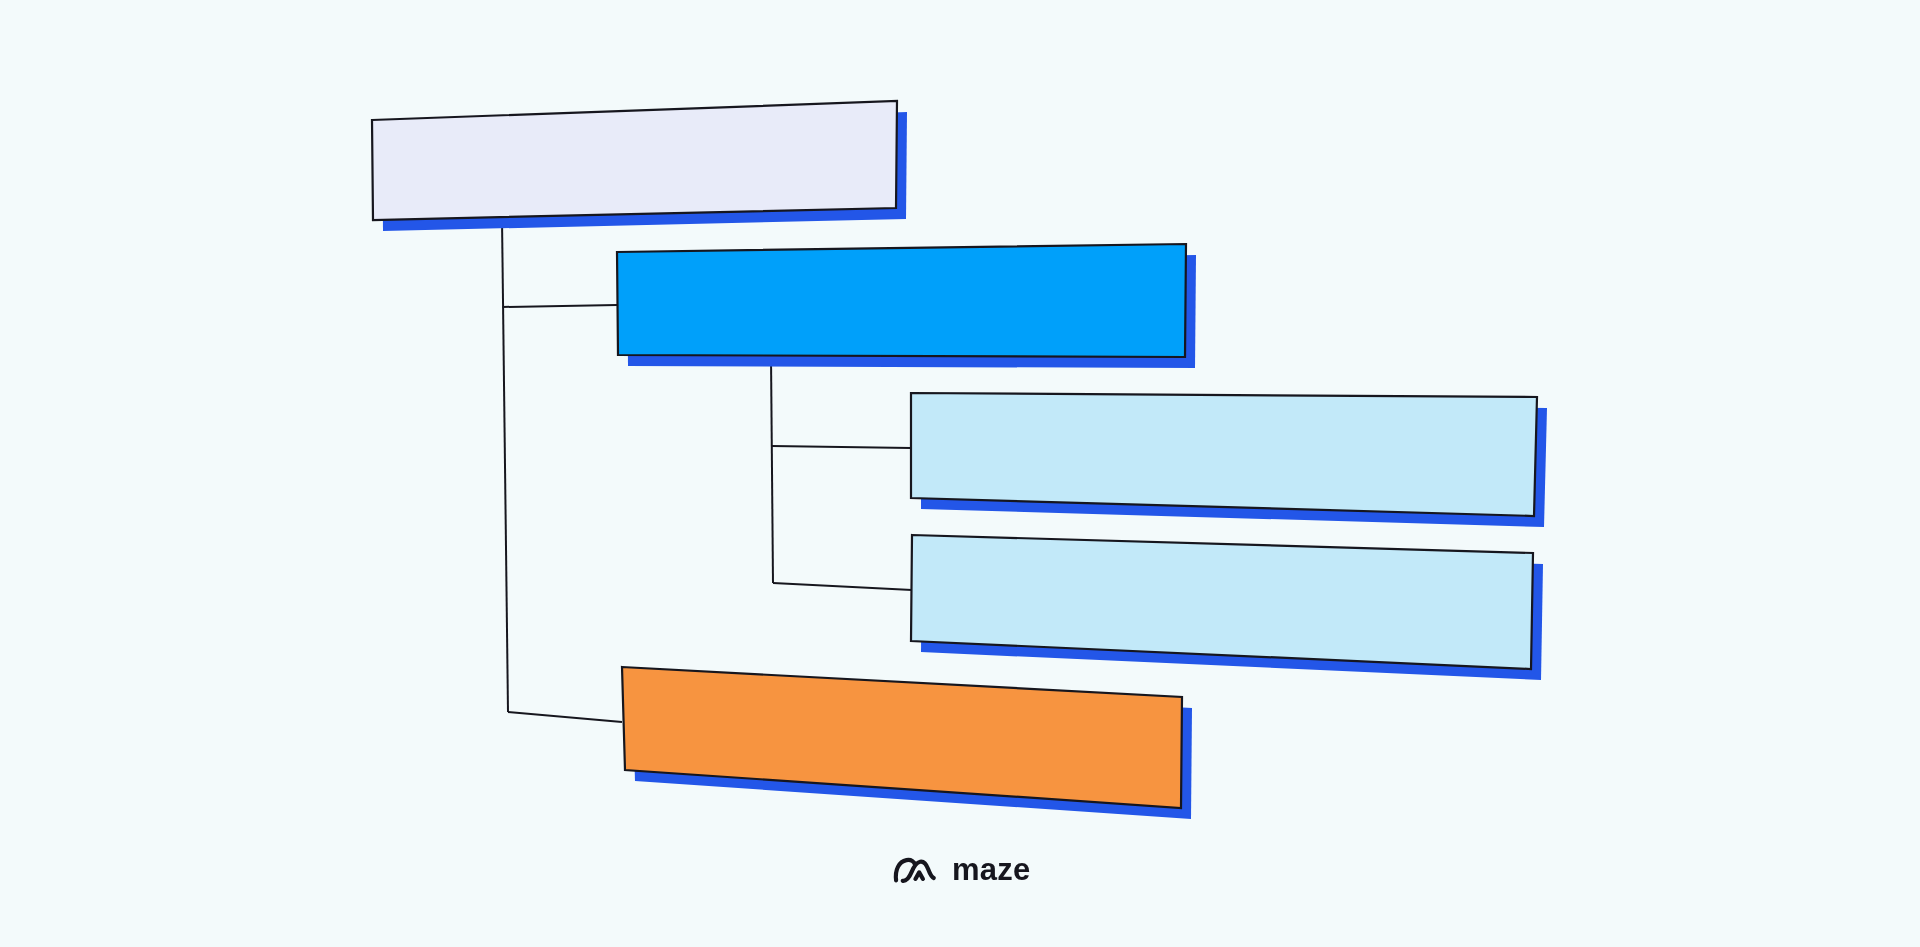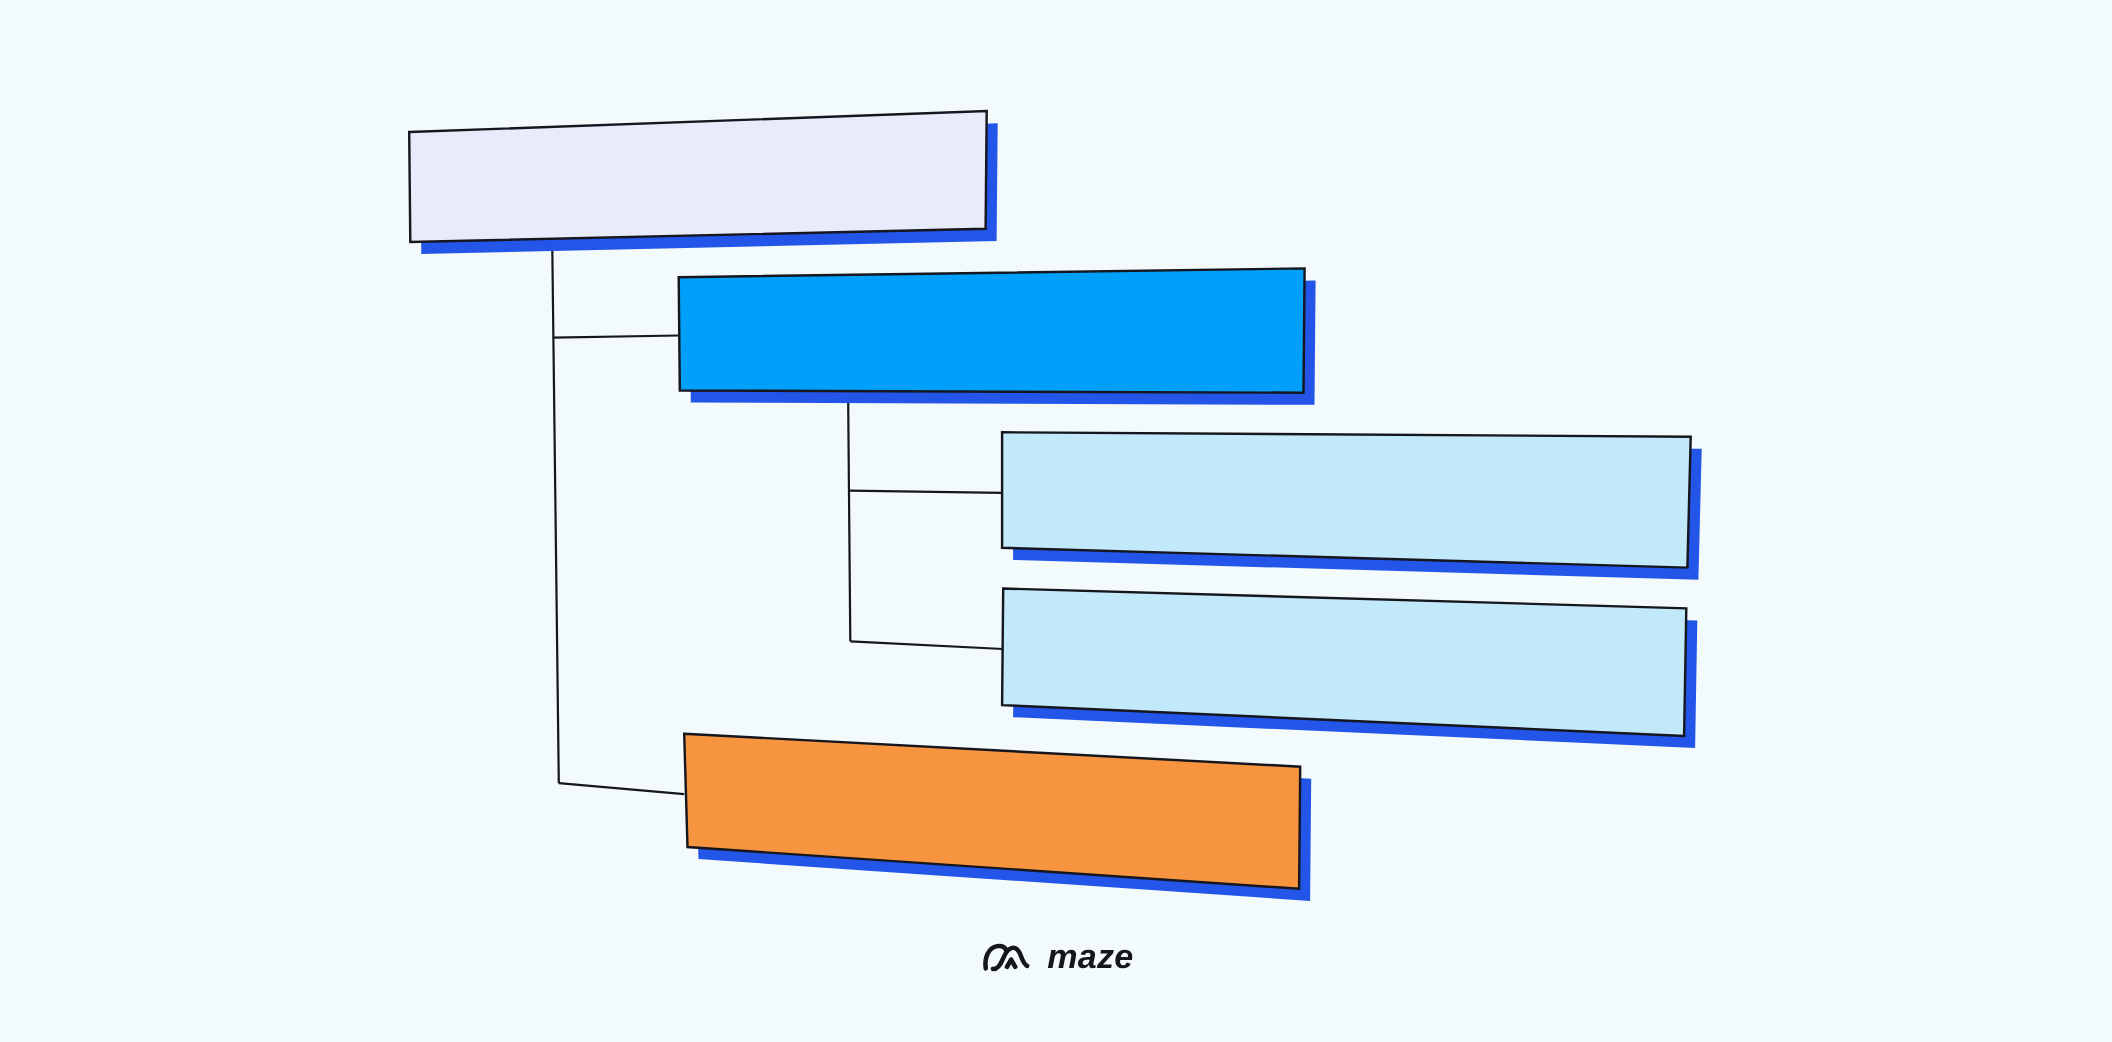--- a/index.html
+++ b/index.html
@@ -1,20 +1,20 @@
 <!DOCTYPE html>
 <html><head>
 <meta charset="utf-8">
 <style>
   html, body { margin: 0; padding: 0; }
   body {
     width: 1920px; height: 947px; overflow: hidden;
     font-family: "Liberation Sans", sans-serif;
   }
-  .stage { position: relative; width: 1920px; height: 947px; font-style: italic; }
+  .stage { position: relative; width: 1920px; height: 947px; }
   svg.diagram { position: absolute; left: 0; top: 0; }
   .node { stroke-width: 2.2; stroke-linejoin: miter; }
   .connector { fill: none; stroke-width: 2; }
   .shadow { stroke: none; }
   .logo {
     position: absolute; left: 889px; top: 853px;
     display: flex; align-items: center; gap: 13px; height: 34px;
   }
   .logo-icon { display: block; }
   .logo-text {

